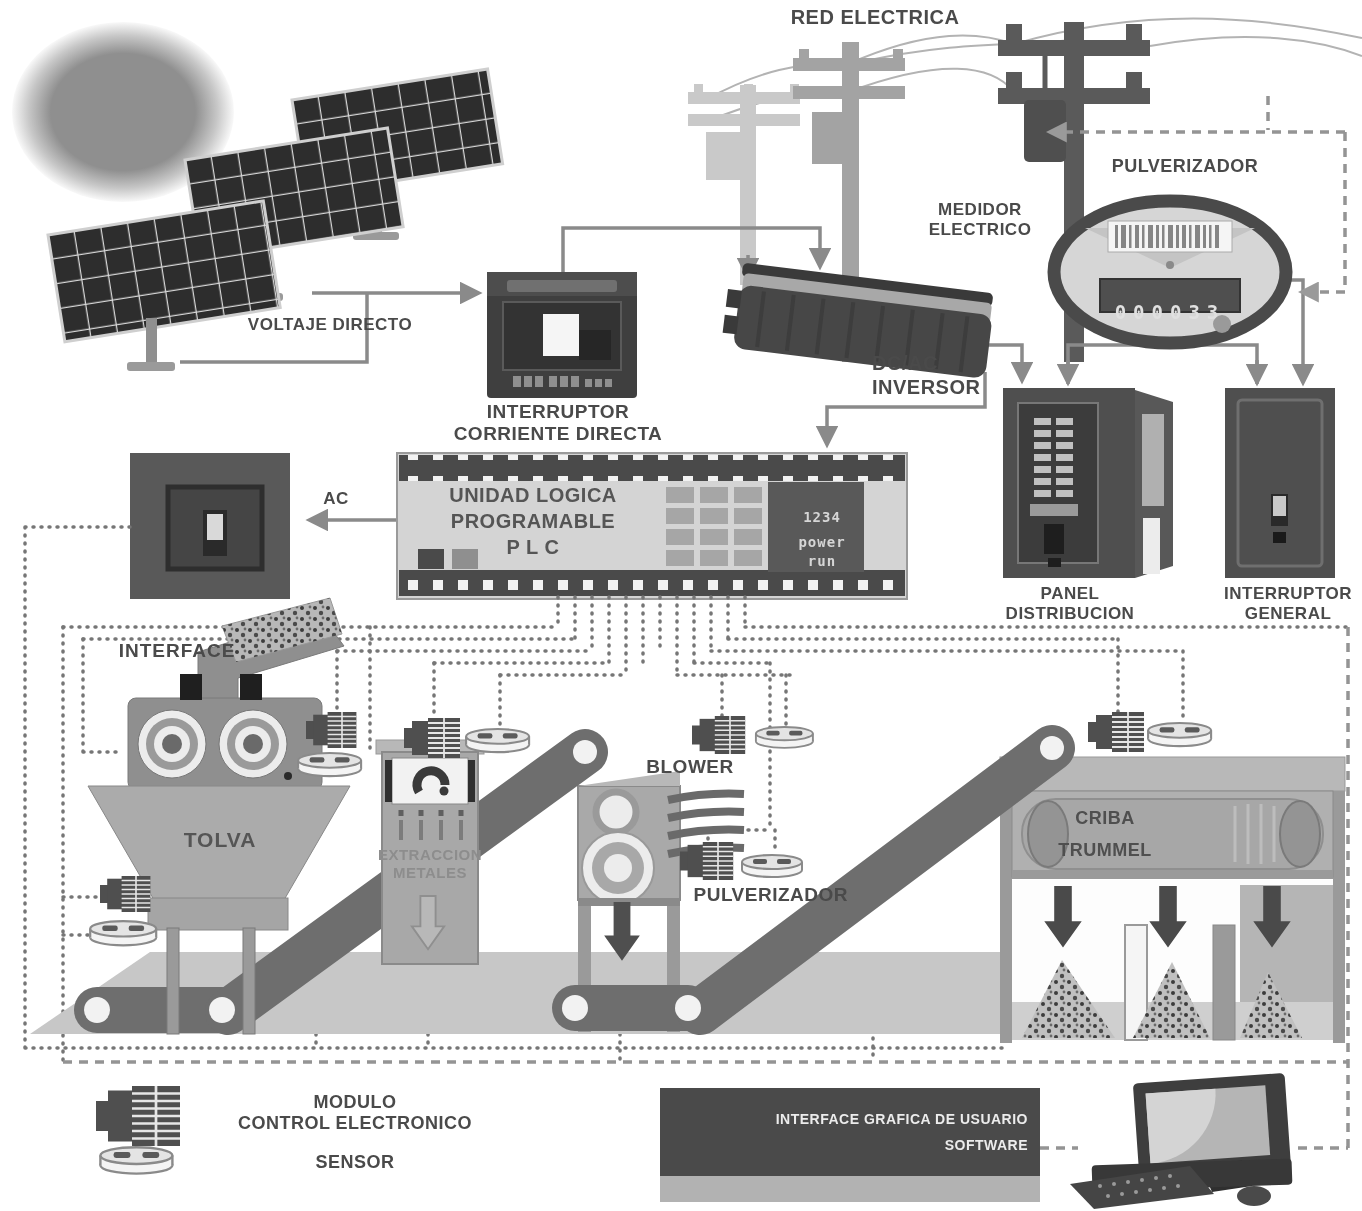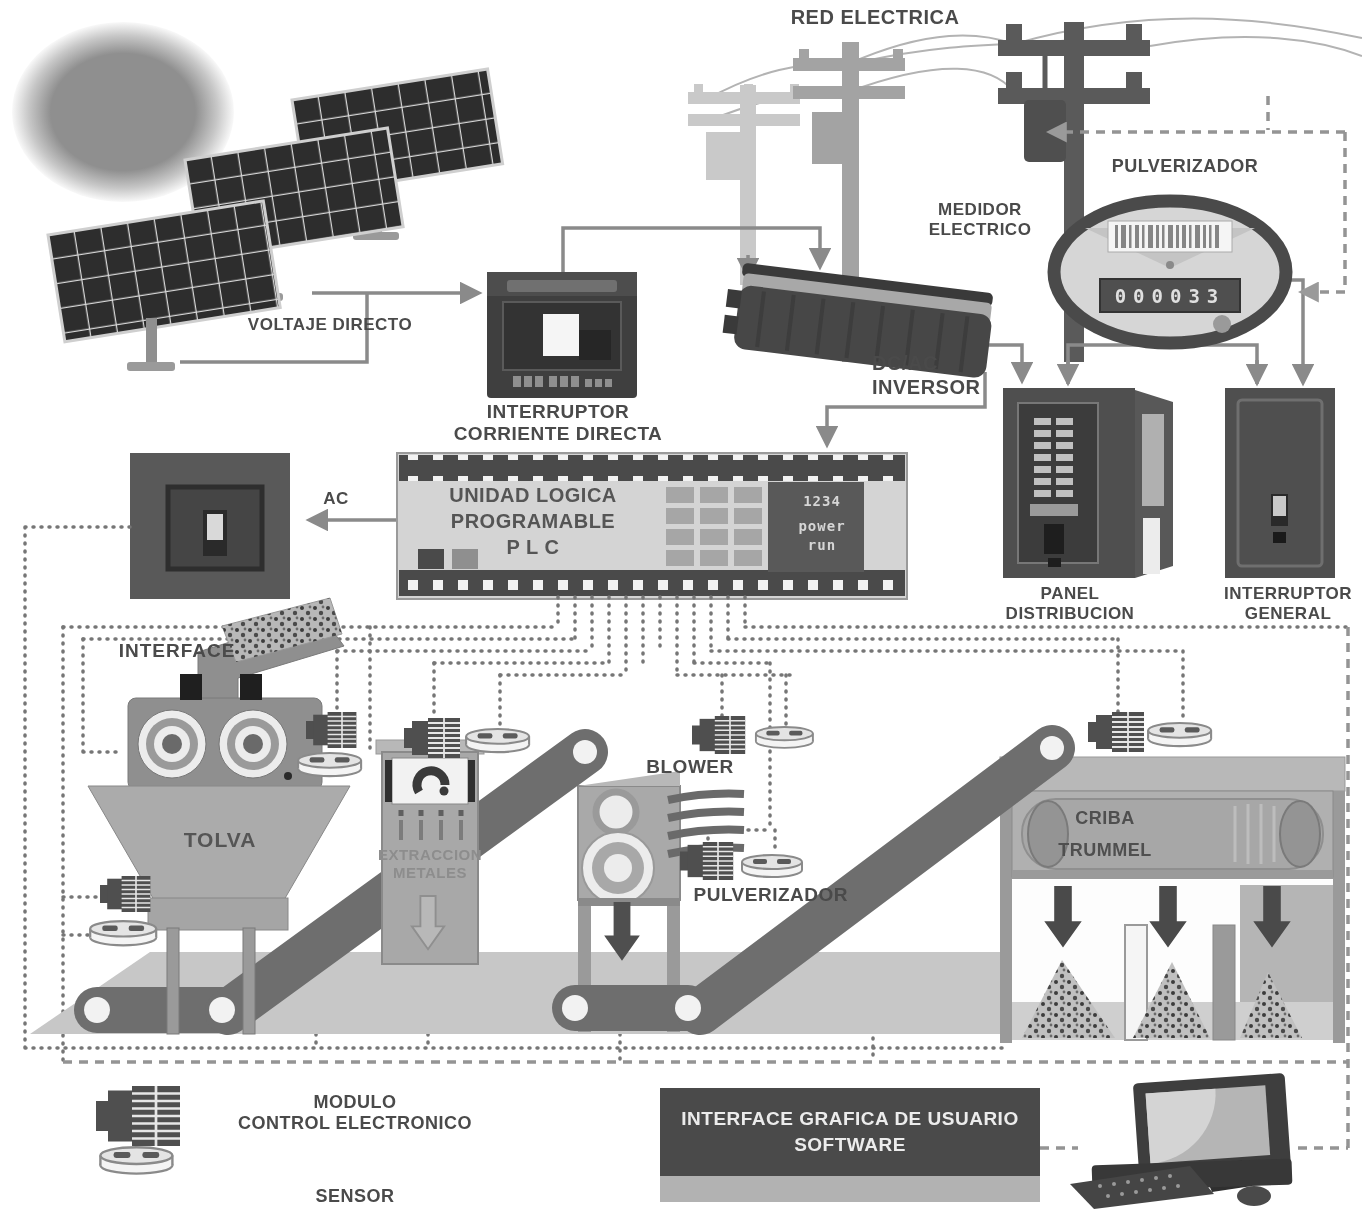--- a/index.html
+++ b/index.html
@@ -3,21 +3,21 @@
 <meta charset="utf-8">
 <style>
   html,body{margin:0;padding:0;background:#fff;}
   #stage{position:relative;width:1362px;height:1211px;background:#ffffff;overflow:hidden;
          font-family:"Liberation Sans",sans-serif;padding-left:12px;}
   #art{position:absolute;left:0;top:0;}
   .lbl{position:absolute;font-weight:bold;color:#4a4a4a;text-align:center;line-height:1.18;
        letter-spacing:.5px;white-space:nowrap;}
   .sun{position:absolute;left:12px;top:22px;width:222px;height:180px;border-radius:50%;
        background:radial-gradient(ellipse at center,#8f8f8f 0 46%,rgba(143,143,143,.5) 60%,rgba(143,143,143,0) 72%);}
-  .mono{font-family:"DejaVu Sans Mono",monospace;}
+  .mono{font-family:"DejaVu Sans Mono",monospace;margin-top:16px;}
   
   .dots{stroke:#767676;stroke-width:3.5;stroke-dasharray:1 7;stroke-linecap:round;fill:none;}
   .dash{stroke:#949494;stroke-width:3.5;stroke-dasharray:9 7;fill:none;}
   .solid{stroke:#8a8a8a;stroke-width:3.5;fill:none;}
   .wire{stroke:#b3b3b3;stroke-width:2;fill:none;}
 </style>
 </head>
 <body>
 
 <div id="stage">
@@ -508,20 +508,20 @@
   <div class="lbl" style="left:1010px;top:802px;width:190px;font-size:18px;line-height:32px;color:#4f4f4f;">
     <div>CRIBA</div>
     <div>TRUMMEL</div>
   </div>
 
   <div class="lbl" style="left:205px;top:1092px;width:300px;font-size:18px;text-align:center;">
     <div>MODULO</div>
     <div>CONTROL ELECTRONICO</div>
   </div>
 
-  <div class="lbl" style="left:205px;top:1152px;width:300px;font-size:18px;margin-top:34px;">SENSOR</div>
-
-  <div class="lbl" style="left:672px;top:1106px;width:356px;font-size:19px;line-height:26px;color:#ececec;">
+  <div class="lbl" style="left:205px;top:1152px;width:300px;font-size:18px;">SENSOR</div>
+
+  <div class="lbl" style="left:672px;top:1106px;width:356px;font-size:14px;line-height:26px;color:#ececec;text-align:right;">
     <div>INTERFACE GRAFICA DE USUARIO</div>
     <div>SOFTWARE</div>
   </div>
 
 </div>
 
 </body></html>

